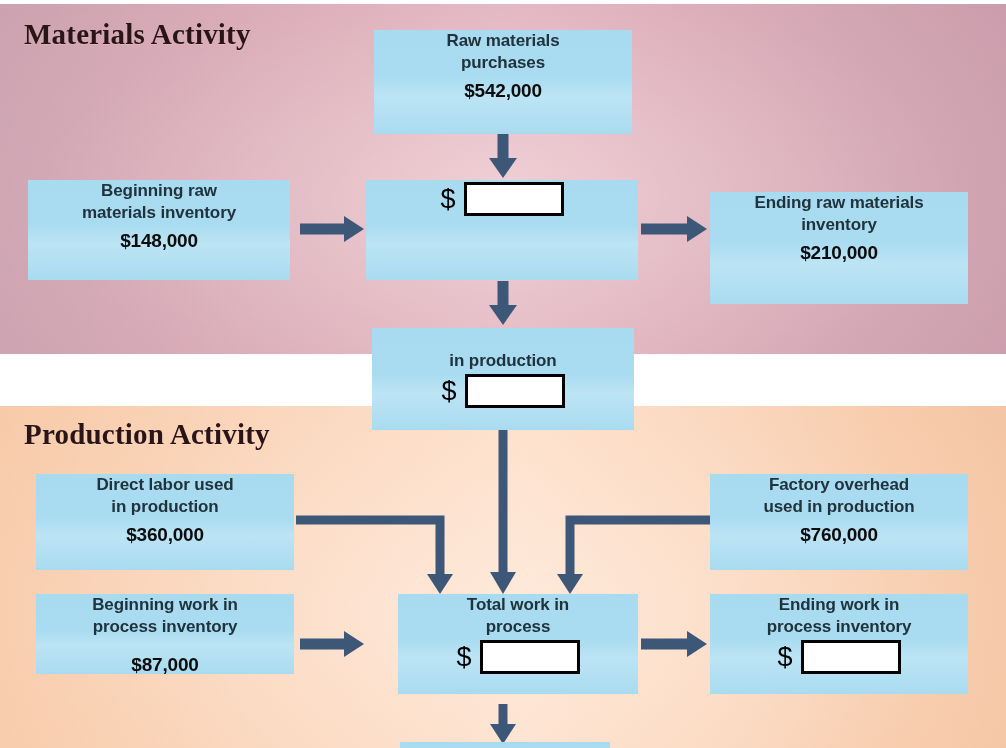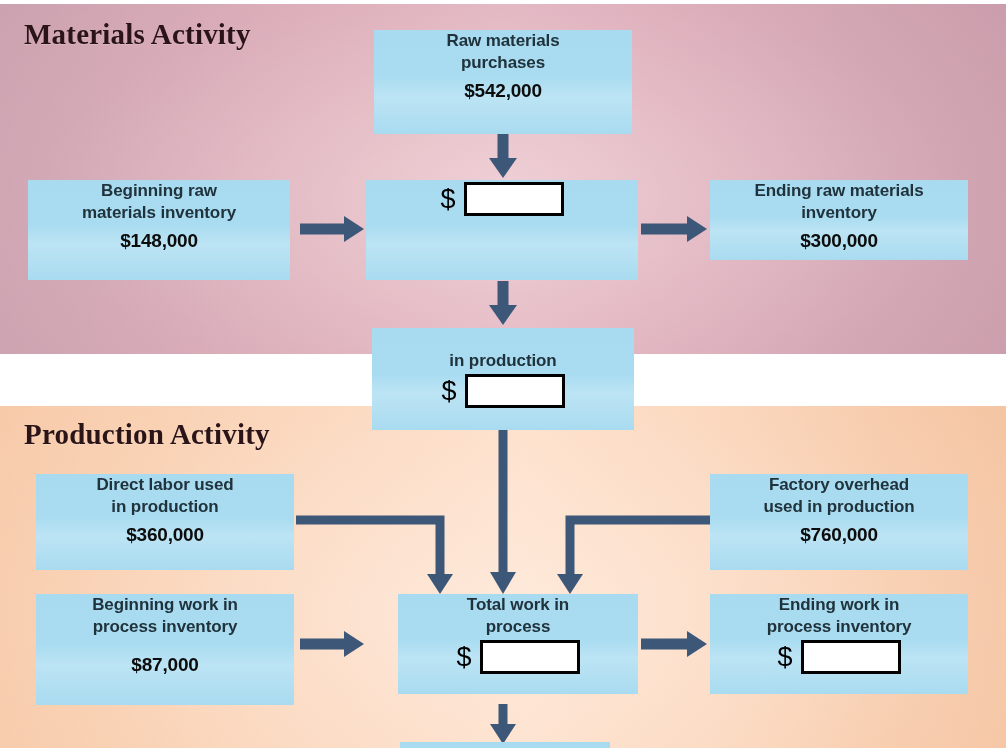--- a/index.html
+++ b/index.html
@@ -186,26 +186,26 @@
     <span class="amt">$148,000</span>
   </div>
 
   <div class="box" style="left:366px;top:180px;width:272px;height:100px;">
     <div class="blankrow">
       <span class="dollar">$</span>
       <span class="field"></span>
     </div>
   </div>
 
-  <div class="box" style="left:710px;top:180px;width:258px;height:80px;">
+  <div class="box" style="left:710px;top:192px;width:258px;height:112px;">
     <span class="lbl">
       <span>Ending raw materials</span><br>
       <span>inventory</span>
     </span>
-    <span class="amt">$300,000</span>
+    <span class="amt">$210,000</span>
   </div>
 
   <div class="box" style="left:372px;top:328px;width:262px;height:102px;">
     <span class="lbl">
       <br>
       <span>in production</span>
     </span>
     <div class="blankrow">
       <span class="dollar">$</span>
       <span class="field"></span>
@@ -221,21 +221,21 @@
   </div>
 
   <div class="box" style="left:710px;top:474px;width:258px;height:96px;">
     <span class="lbl">
       <span>Factory overhead</span><br>
       <span>used in production</span>
     </span>
     <span class="amt">$760,000</span>
   </div>
 
-  <div class="box" style="left:36px;top:594px;width:258px;height:111px;">
+  <div class="box" style="left:36px;top:594px;width:258px;height:80px;">
     <span class="lbl">
       <span>Beginning work in</span><br>
       <span>process inventory</span>
     </span>
     <span class="amt" style="margin-top:16px;">$87,000</span>
   </div>
 
   <div class="box" style="left:398px;top:594px;width:240px;height:100px;">
     <span class="lbl">
       <span>Total work in</span><br>

